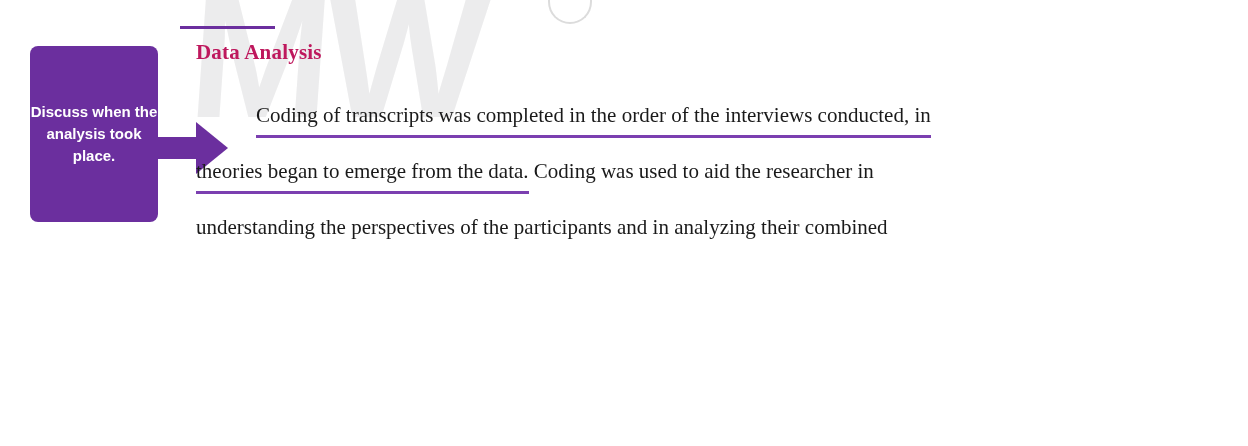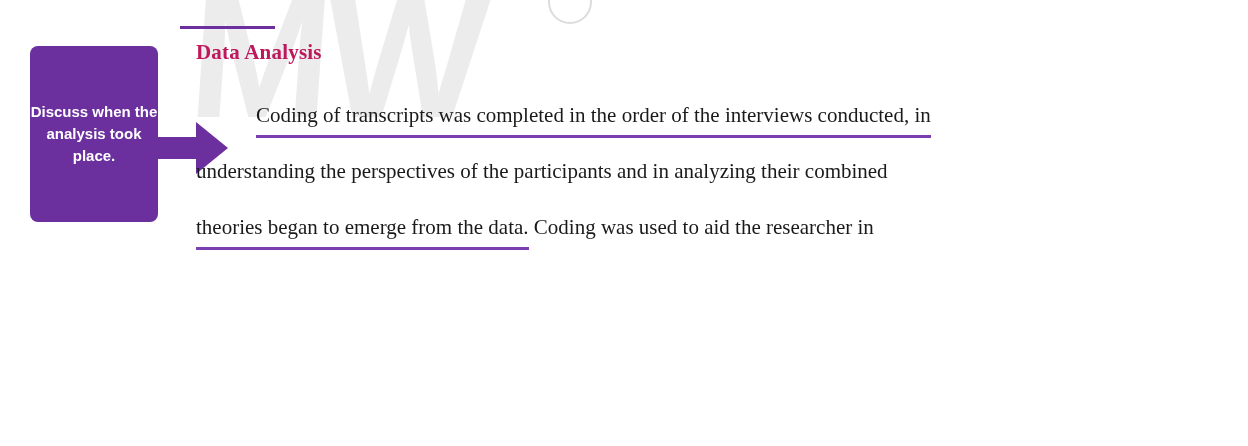--- a/index.html
+++ b/index.html
@@ -139,16 +139,16 @@
 <div class="callout">
   <div class="callout-text">Discuss when the analysis took place.</div>
 </div>
 <div class="arrow-shaft"></div>
 <div class="arrow-head"></div>
 
 <div class="doc">
   <div class="doc-heading">Data Analysis</div>
   <div id="body-lines">
       <div class="doc-line"><span class="indent"></span><span class="hl">Coding of transcripts was completed in the order of the interviews conducted, in</span></div>
+      <div class="doc-line"><span class="hl">theories began to emerge from the data.</span><span>  Coding was used to aid the researcher in</span></div>
       <div class="doc-line"><span>understanding the perspectives of the participants and in analyzing their combined</span></div>
-      <div class="doc-line"><span class="hl">theories began to emerge from the data.</span><span>  Coding was used to aid the researcher in</span></div>
     </div>
 </div>
 
 </body></html>

